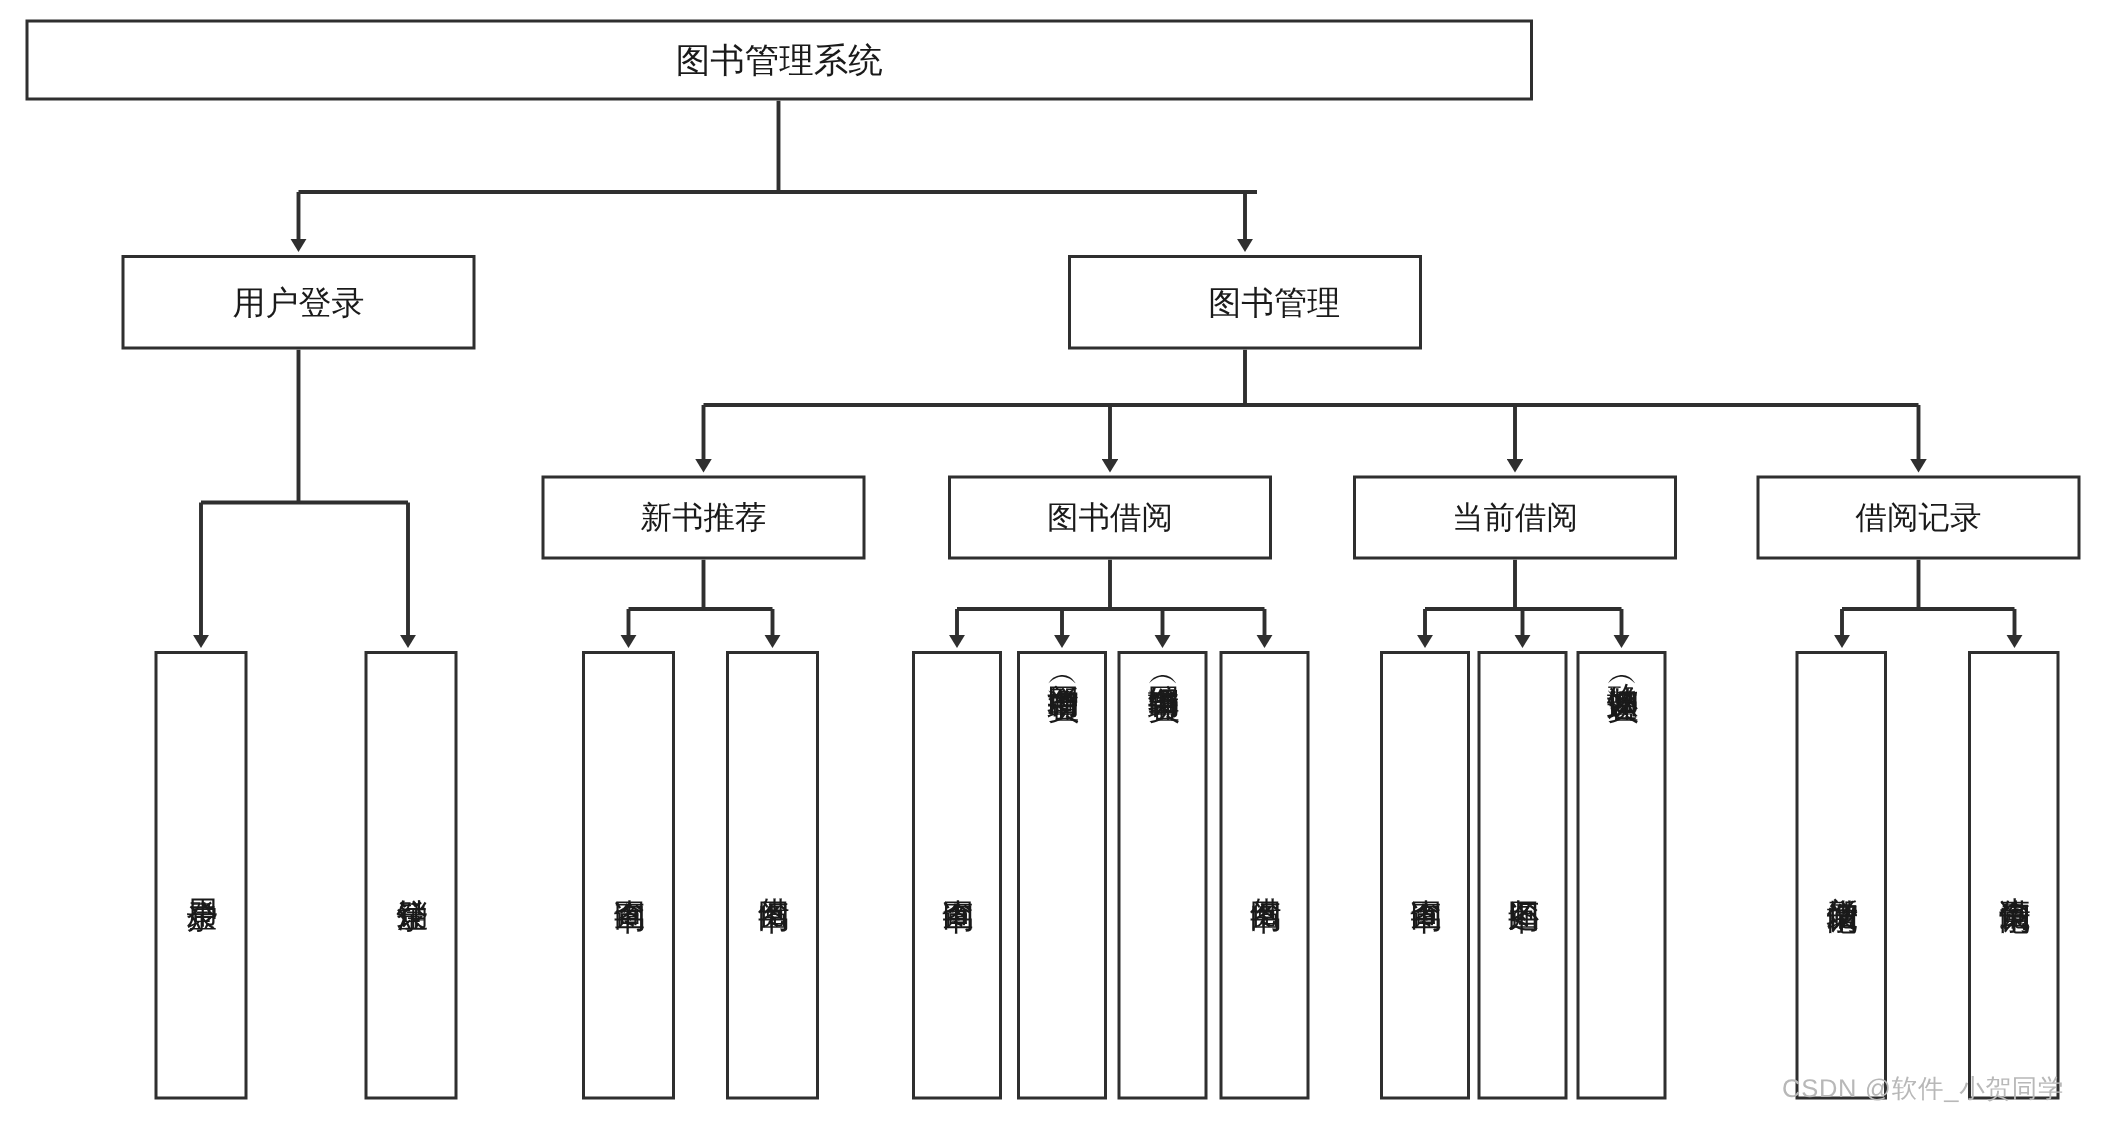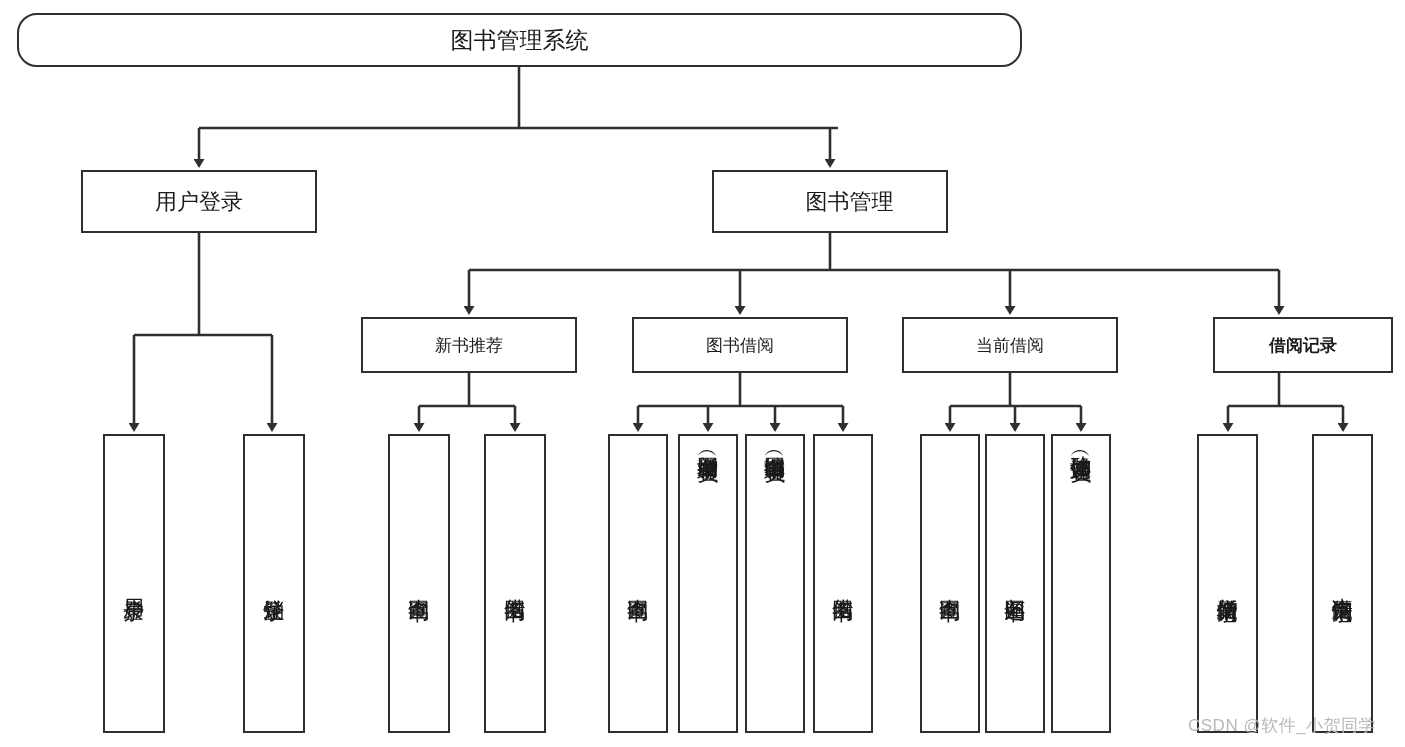--- a/index.html
+++ b/index.html
@@ -3,21 +3,21 @@
 <meta charset="utf-8">
 <style>
   html,body{margin:0;padding:0;background:#ffffff;}
   body{font-family:"Liberation Sans","DejaVu Sans",sans-serif;}
   #canvas{position:relative;width:1405px;height:747px;background:#ffffff;overflow:hidden;}
   svg.links{position:absolute;left:0;top:0;width:1405px;height:747px;pointer-events:none;}
   .node{position:absolute;box-sizing:border-box;background:#ffffff;border:2px solid #2f2f2f;
         display:flex;align-items:center;justify-content:center;color:#1a1a1a;}
   .node.root{font-size:23px;}
   .node.l2{font-size:22px;}
-  .node.l3{font-size:17px;}
+  .node.l3{font-size:21px;}
   .node.leaf{font-size:21px;align-items:flex-start;justify-content:center;padding-top:3px;}
   .node.leaf.mid{align-items:center;padding-top:0;}
   .vtext{writing-mode:vertical-rl;text-orientation:upright;line-height:1.12;letter-spacing:1px;
          white-space:nowrap;}
   .watermark{position:absolute;left:1188px;top:714px;font-size:17px;color:#b8b8b8;
              white-space:nowrap;letter-spacing:.5px;}
 </style>
 </head>
 <body>
 
@@ -66,41 +66,41 @@
       <path d="M1015,406 L1015,424" marker-end="url(#arrow)"></path>
       <path d="M1081,406 L1081,424" marker-end="url(#arrow)"></path>
 
       <path d="M1279,373 L1279,406"></path>
       <path d="M1228,406 L1343,406"></path>
       <path d="M1228,406 L1228,424" marker-end="url(#arrow)"></path>
       <path d="M1343,406 L1343,424" marker-end="url(#arrow)"></path>
     </g>
   </svg>
 
-  <div class="node root" style="left:17px;top:13px;width:1005px;height:54px;border-radius:20px;">
+  <div class="node root" style="left:17px;top:13px;width:1005px;height:54px;">
     <span>图书管理系统</span>
   </div>
 
   <div class="node l2" style="left:81px;top:170px;width:236px;height:63px;">
     <span>用户登录</span>
   </div>
   <div class="node l2" style="left:712px;top:170px;width:236px;height:63px;padding-left:39px;">
     <span>图书管理</span>
   </div>
 
   <div class="node l3" style="left:361px;top:317px;width:216px;height:56px;">
     <span>新书推荐</span>
   </div>
   <div class="node l3" style="left:902px;top:317px;width:216px;height:56px;">
     <span>当前借阅</span>
   </div>
   <div class="node l3" style="left:632px;top:317px;width:216px;height:56px;">
     <span>图书借阅</span>
   </div>
-  <div class="node l3" style="left:1213px;top:317px;width:180px;height:56px;font-weight:bold;">
+  <div class="node l3" style="left:1171px;top:317px;width:216px;height:56px;">
     <span>借阅记录</span>
   </div>
 
   <div class="node leaf mid" style="left:103px;top:434px;width:62px;height:299px;">
     <span class="vtext">用户登录</span>
   </div>
   <div class="node leaf mid" style="left:243px;top:434px;width:62px;height:299px;">
     <span class="vtext">注销登录</span>
   </div>
   <div class="node leaf mid" style="left:388px;top:434px;width:62px;height:299px;">

